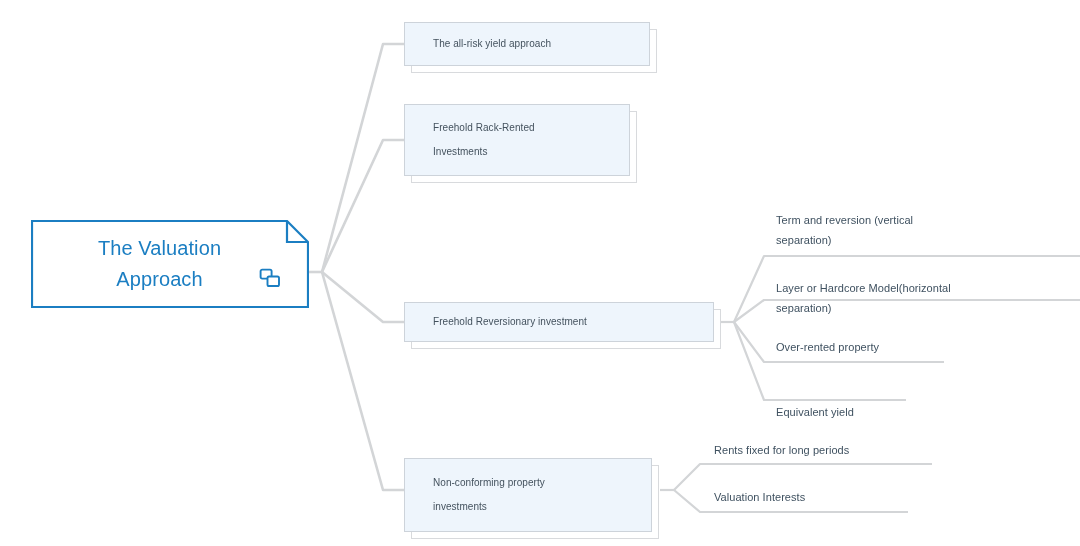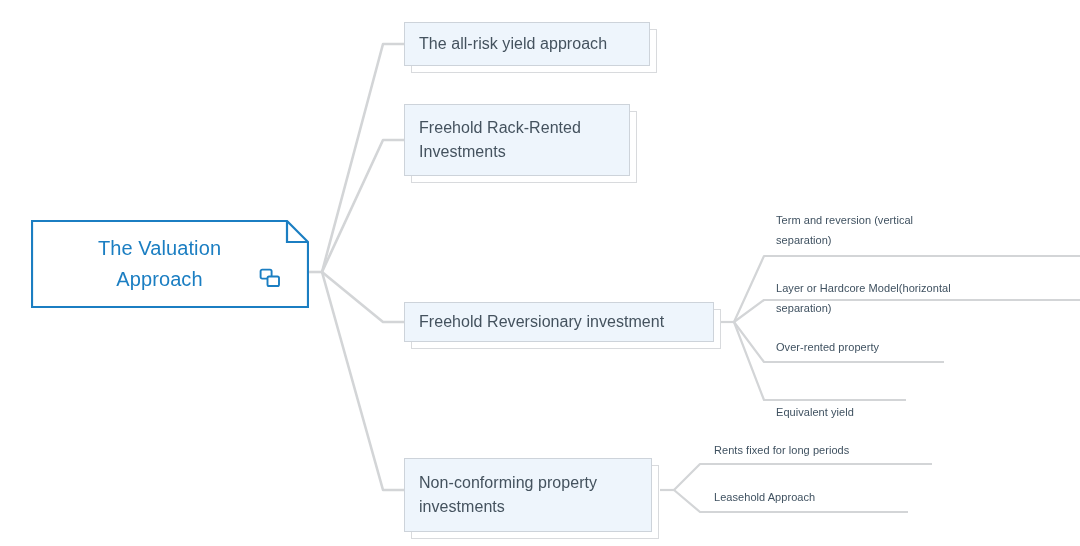--- a/index.html
+++ b/index.html
@@ -89,22 +89,22 @@
     top: 0;
     width: 100%;
     height: 100%;
     background: #eef5fc;
     border: 1px solid #cdd3da;
     box-sizing: border-box;
     display: flex;
     align-items: center;
   }
   .branch-box .branch-label {
-    padding: 0 14px;
-    font-size: 16px;
+    padding: 0 28px;
+    font-size: 10px;
     line-height: 24px;
     color: #44525e;
     white-space: pre-line;
     letter-spacing: .05px;
   }
 
   
   .leaf {
     position: absolute;
     font-size: 11px;
@@ -196,15 +196,15 @@
 
   <div class="leaf" style="left:776px; top:278px; width:304px;">Layer or Hardcore Model(horizontal
 separation)</div>
 
   <div class="leaf" style="left:776px; top:337px; width:240px;">Over-rented property</div>
 
   <div class="leaf" style="left:776px; top:375px; width:240px;margin-top:27px;">Equivalent yield</div>
 
   <div class="leaf" style="left:714px; top:440px; width:260px;">Rents fixed for long periods</div>
 
-  <div class="leaf" style="left:714px; top:487px; width:260px;">Leasehold Approach</div>
+  <div class="leaf" style="left:714px; top:487px; width:260px;">Valuation Interests</div>
 
 </div>
 
 </body></html>

